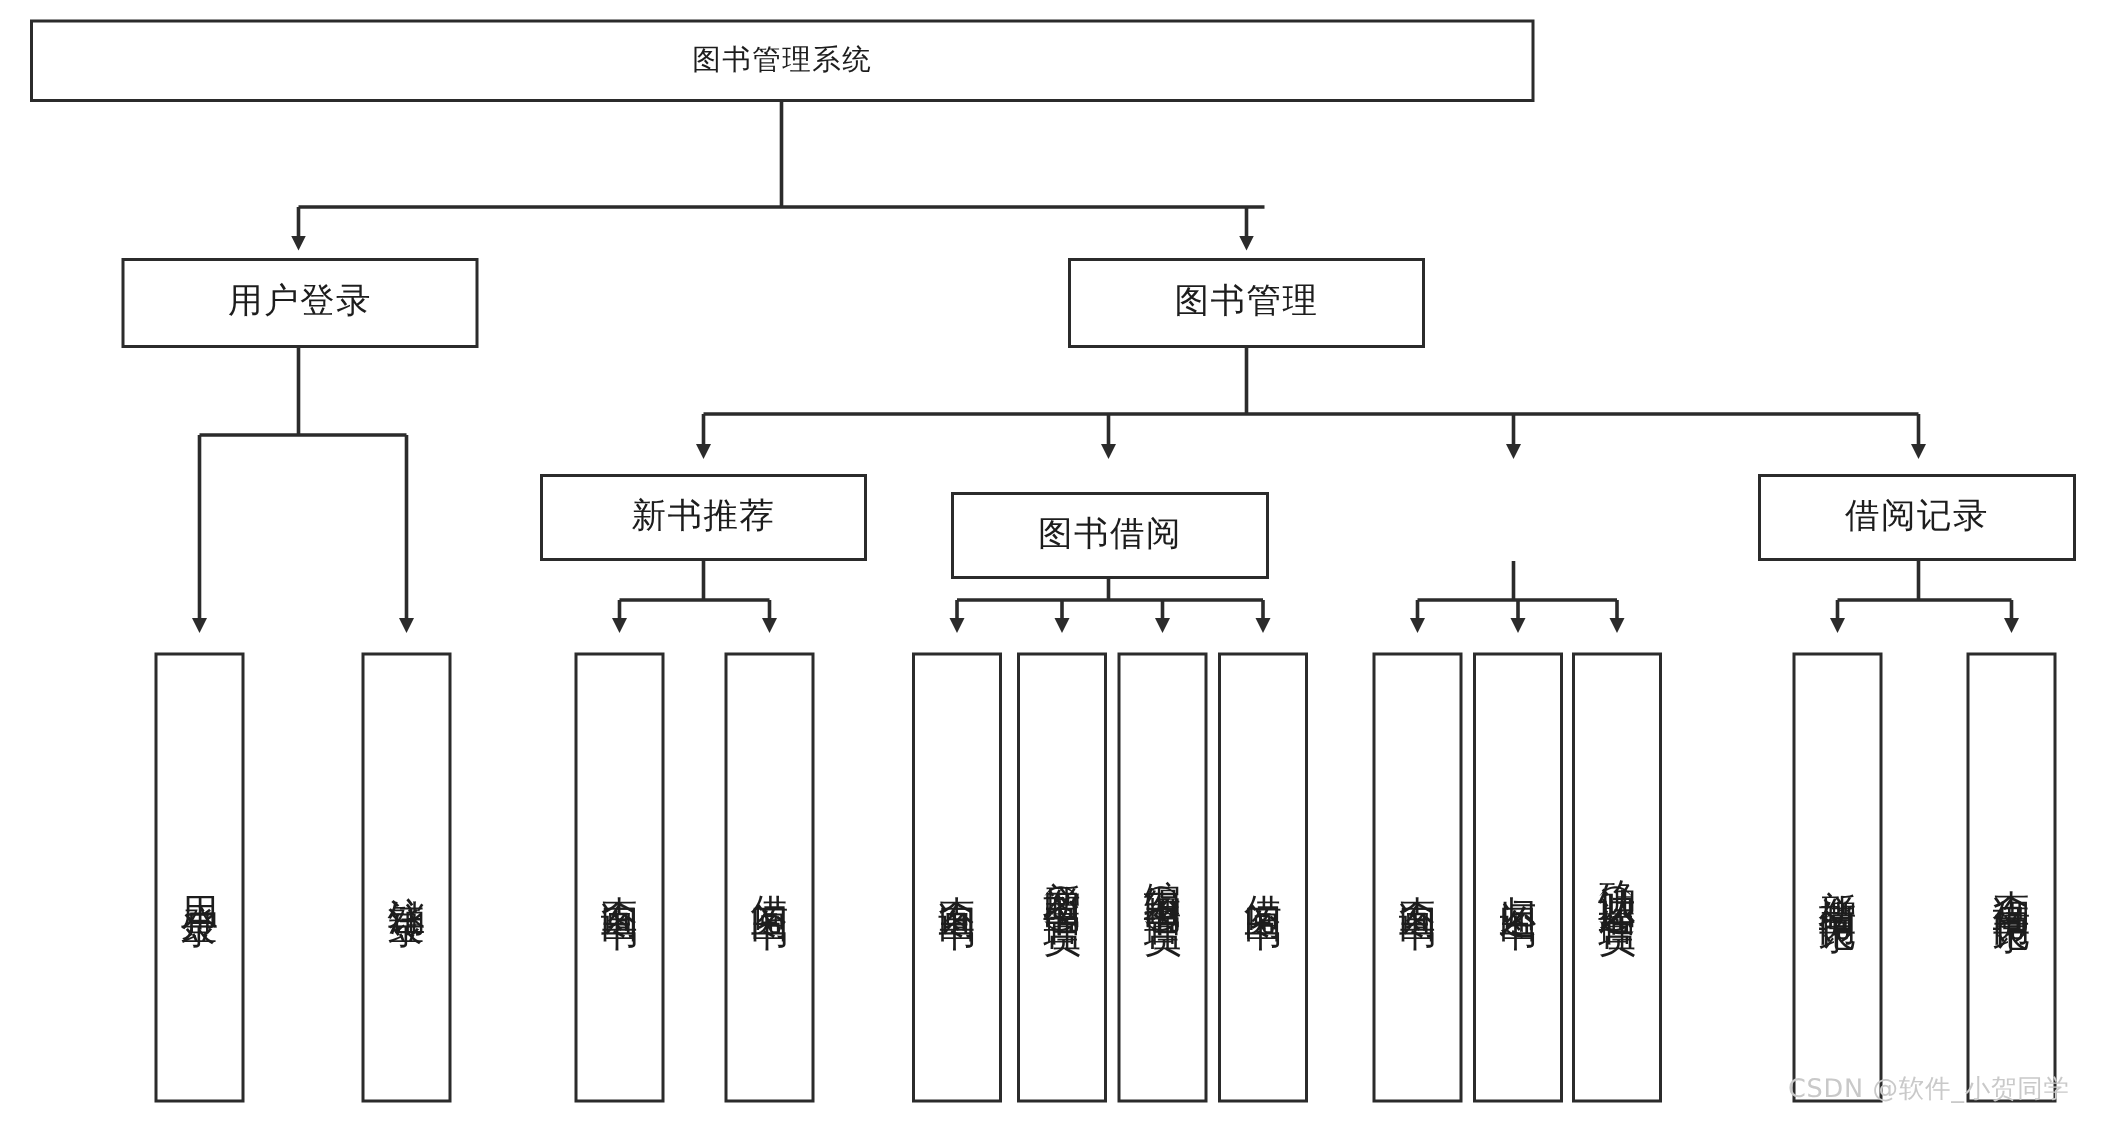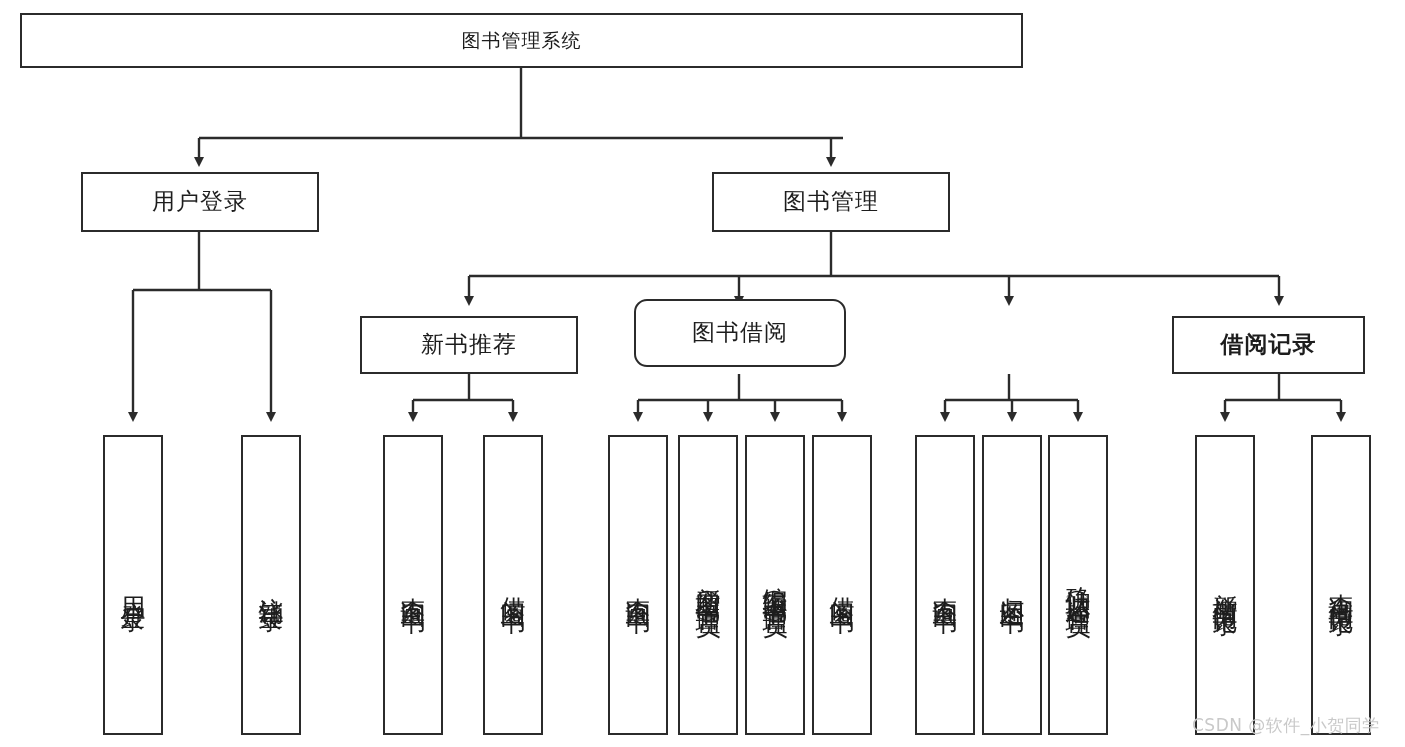--- a/index.html
+++ b/index.html
@@ -135,26 +135,26 @@
   </div>
 
   <div class="node-box horiz" style="left:712px; top:172px; width:238px; height:60px;">
     <span class="node-label">图书管理</span>
   </div>
 
   <div class="node-box horiz" style="left:360px; top:316px; width:218px; height:58px;">
     <span class="node-label">新书推荐</span>
   </div>
 
-  <div class="node-box horiz" style="left:634px; top:299px; width:212px; height:68px;border-radius:13px;">
+  <div class="node-box horiz" style="left:634px; top:328px; width:212px; height:58px;">
     <span class="node-label">图书借阅</span>
   </div>
 
 
-  <div class="node-box horiz" style="left:1172px; top:316px; width:193px; height:58px;font-weight:bold;">
+  <div class="node-box horiz" style="left:1172px; top:316px; width:212px; height:58px;">
     <span class="node-label">借阅记录</span>
   </div>
 
   <div class="node-box vert" style="left:103px; top:435px; width:60px; height:300px;">
     <span class="node-label">用户登录</span>
   </div>
   <div class="node-box vert" style="left:241px; top:435px; width:60px; height:300px;">
     <span class="node-label">注销登录</span>
   </div>
 

